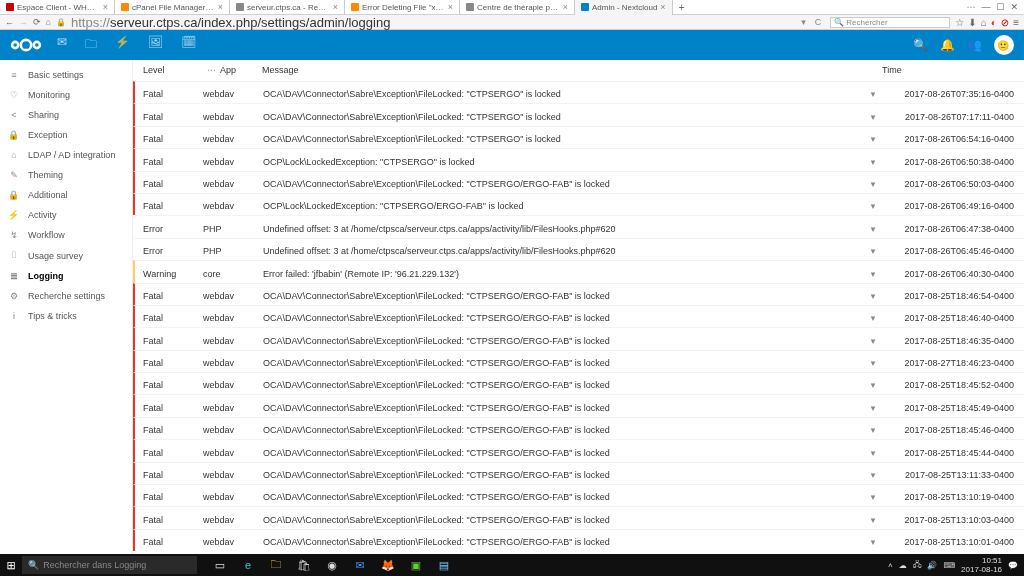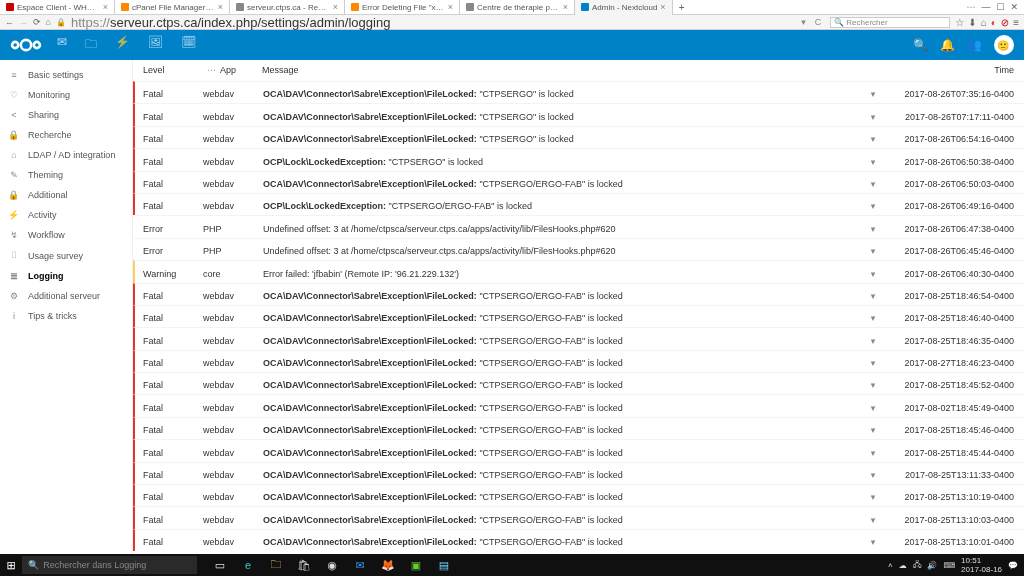--- a/index.html
+++ b/index.html
@@ -36,40 +36,40 @@
 .main{display:flex;height:516px}
 .sidebar{width:133px;border-right:1px solid #eee;padding-top:5px;background:#fff}
 .side-item{display:flex;align-items:center;padding:5px 8px;gap:8px;color:#555;font-size:9px;cursor:pointer}
 .side-item.active{font-weight:600;color:#000}
 .side-item .sicon{width:12px;text-align:center;color:#888}
 .content{flex:1;overflow:auto;background:#fff}
 .log-header{display:flex;padding:5px 10px;color:#666;font-size:9px;border-bottom:1px solid transparent}
 .log-header .col-level{width:60px}
 .log-header .col-app{width:60px}
 .log-header .col-msg{flex:1}
-.log-header .col-time{width:100px;text-align:right}
+.log-header .col-time{width:100px;text-align:left}
 .log-row{display:flex;padding:4px 10px 4px 8px;font-size:9px;align-items:flex-end;border-top:1px solid #f3f3f3;position:relative;min-height:22.4px}
 .log-row.fatal{border-left:2px solid #e9322d}
 .log-row.error{border-left:2px solid transparent}
 .log-row.warning{border-left:2px solid #ffcc66}
 .col-level{width:60px;color:#333}
 .col-app{width:60px;color:#333}
 .col-msg{flex:1;color:#333;white-space:nowrap;overflow:hidden}
-.col-msg .bold{font-weight:700}
+.col-msg .bold{font-weight:400}
 .col-caret{width:18px;text-align:center;color:#888}
 .col-time{width:132px;color:#333;font-size:9px;text-align:right}
 .more{padding:0 4px;color:#888}
 
 .taskbar{position:absolute;bottom:0;left:0;right:0;height:22px;background:#101010;display:flex;align-items:center;color:#fff;font-size:9px}
 .start{width:22px;height:22px;display:flex;align-items:center;justify-content:center;font-size:11px}
 .tb-search{width:175px;height:18px;background:#2a2a2a;display:flex;align-items:center;padding:0 6px;color:#888;gap:4px;margin-right:6px}
 .tb-icons{display:flex;gap:2px;margin-left:4px}
 .tb-icon{width:26px;height:22px;display:flex;align-items:center;justify-content:center;font-size:11px;color:#ddd}
 .tb-right{margin-left:auto;display:flex;align-items:center;gap:6px;padding:0 6px;font-size:8px;color:#ddd}
-.tb-clock{text-align:left;line-height:9px}
+.tb-clock{text-align:right;line-height:9px}
 </style>
 </head>
 <body>
 
 <div class="titlebar">
   <div id="tabs-holder" style="display:flex">
       <div class="tab">
         <span class="tab-fav red"></span>
         <span class="tab-title">Espace Client - WHC.CA</span>
         <span class="tab-close">×</span>
@@ -170,21 +170,21 @@
       <div class="side-item">
         <span class="sicon">♡</span>
         <span>Monitoring</span>
       </div>
       <div class="side-item">
         <span class="sicon">&lt;</span>
         <span>Sharing</span>
       </div>
       <div class="side-item">
         <span class="sicon">🔒</span>
-        <span>Recherche</span>
+        <span>Exception</span>
       </div>
       <div class="side-item">
         <span class="sicon">⌂</span>
         <span>LDAP / AD integration</span>
       </div>
       <div class="side-item">
         <span class="sicon">✎</span>
         <span>Theming</span>
       </div>
       <div class="side-item">
@@ -202,21 +202,21 @@
       <div class="side-item">
         <span class="sicon">⌷</span>
         <span>Usage survey</span>
       </div>
       <div class="side-item active">
         <span class="sicon">≣</span>
         <span>Logging</span>
       </div>
       <div class="side-item">
         <span class="sicon">⚙</span>
-        <span>Additional serveur</span>
+        <span>Recherche settings</span>
       </div>
       <div class="side-item">
         <span class="sicon">i</span>
         <span>Tips &amp; tricks</span>
       </div>
     </div>
   <div class="content">
     <div class="log-header">
       <div class="col-level">Level</div>
       <div class="more">⋯</div>
@@ -321,21 +321,21 @@
           <div class="col-app">webdav</div>
           <div class="col-msg"><span class="bold">OCA\DAV\Connector\Sabre\Exception\FileLocked:</span> "CTPSERGO/ERGO-FAB" is locked</div>
           <div class="col-caret">▾</div>
           <div class="col-time">2017-08-25T18:45:52-0400</div>
         </div>
         <div class="log-row fatal">
           <div class="col-level">Fatal</div>
           <div class="col-app">webdav</div>
           <div class="col-msg"><span class="bold">OCA\DAV\Connector\Sabre\Exception\FileLocked:</span> "CTPSERGO/ERGO-FAB" is locked</div>
           <div class="col-caret">▾</div>
-          <div class="col-time">2017-08-02T18:45:49-0400</div>
+          <div class="col-time">2017-08-25T18:45:49-0400</div>
         </div>
         <div class="log-row fatal">
           <div class="col-level">Fatal</div>
           <div class="col-app">webdav</div>
           <div class="col-msg"><span class="bold">OCA\DAV\Connector\Sabre\Exception\FileLocked:</span> "CTPSERGO/ERGO-FAB" is locked</div>
           <div class="col-caret">▾</div>
           <div class="col-time">2017-08-25T18:45:46-0400</div>
         </div>
         <div class="log-row fatal">
           <div class="col-level">Fatal</div>

